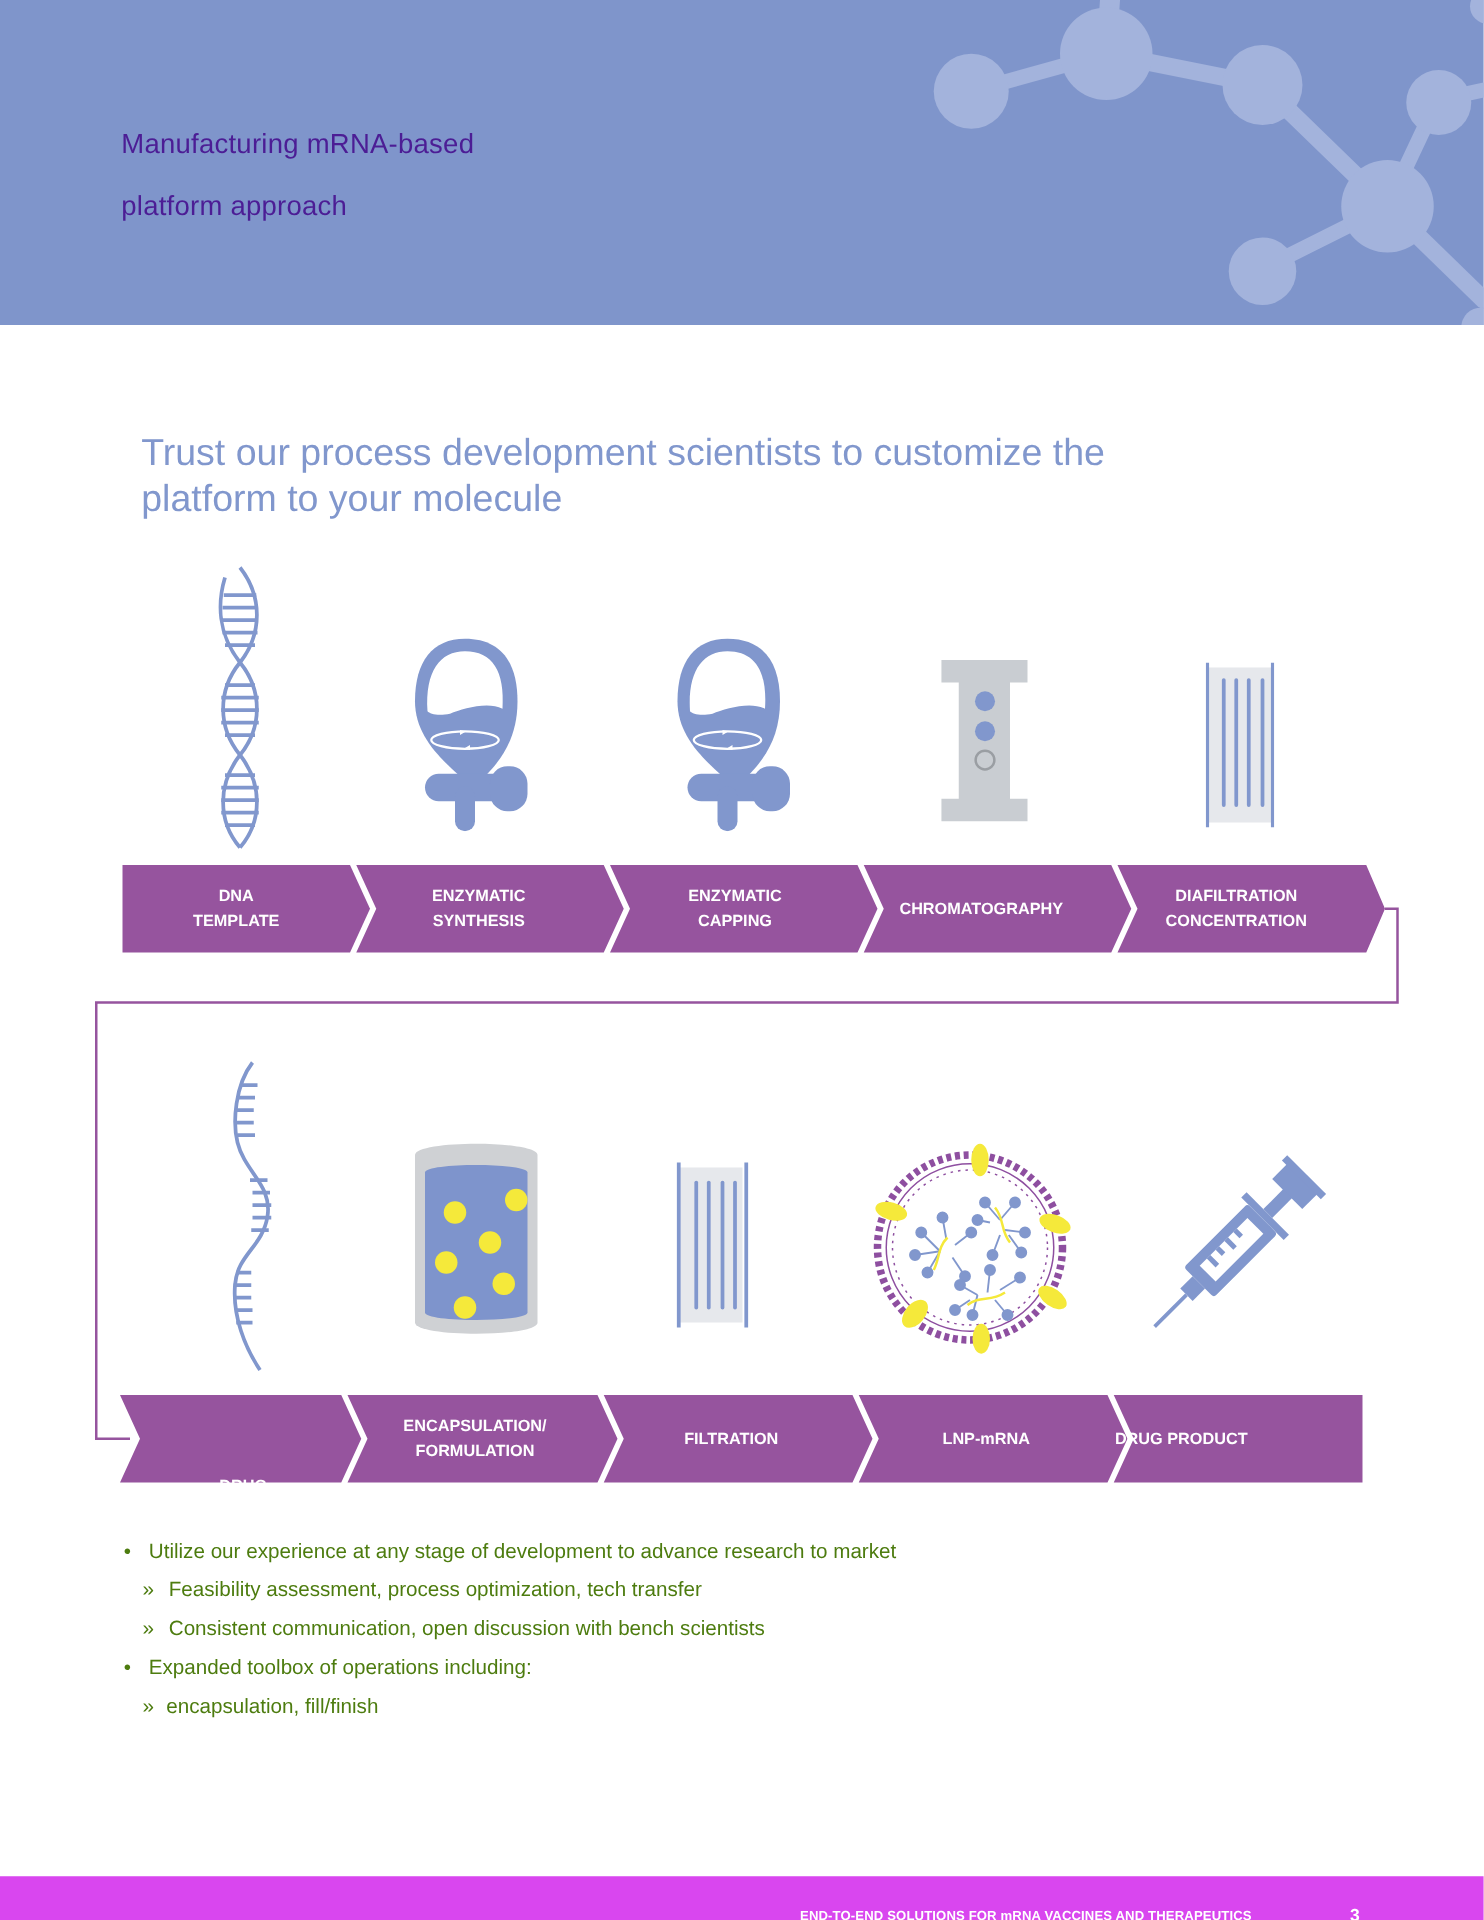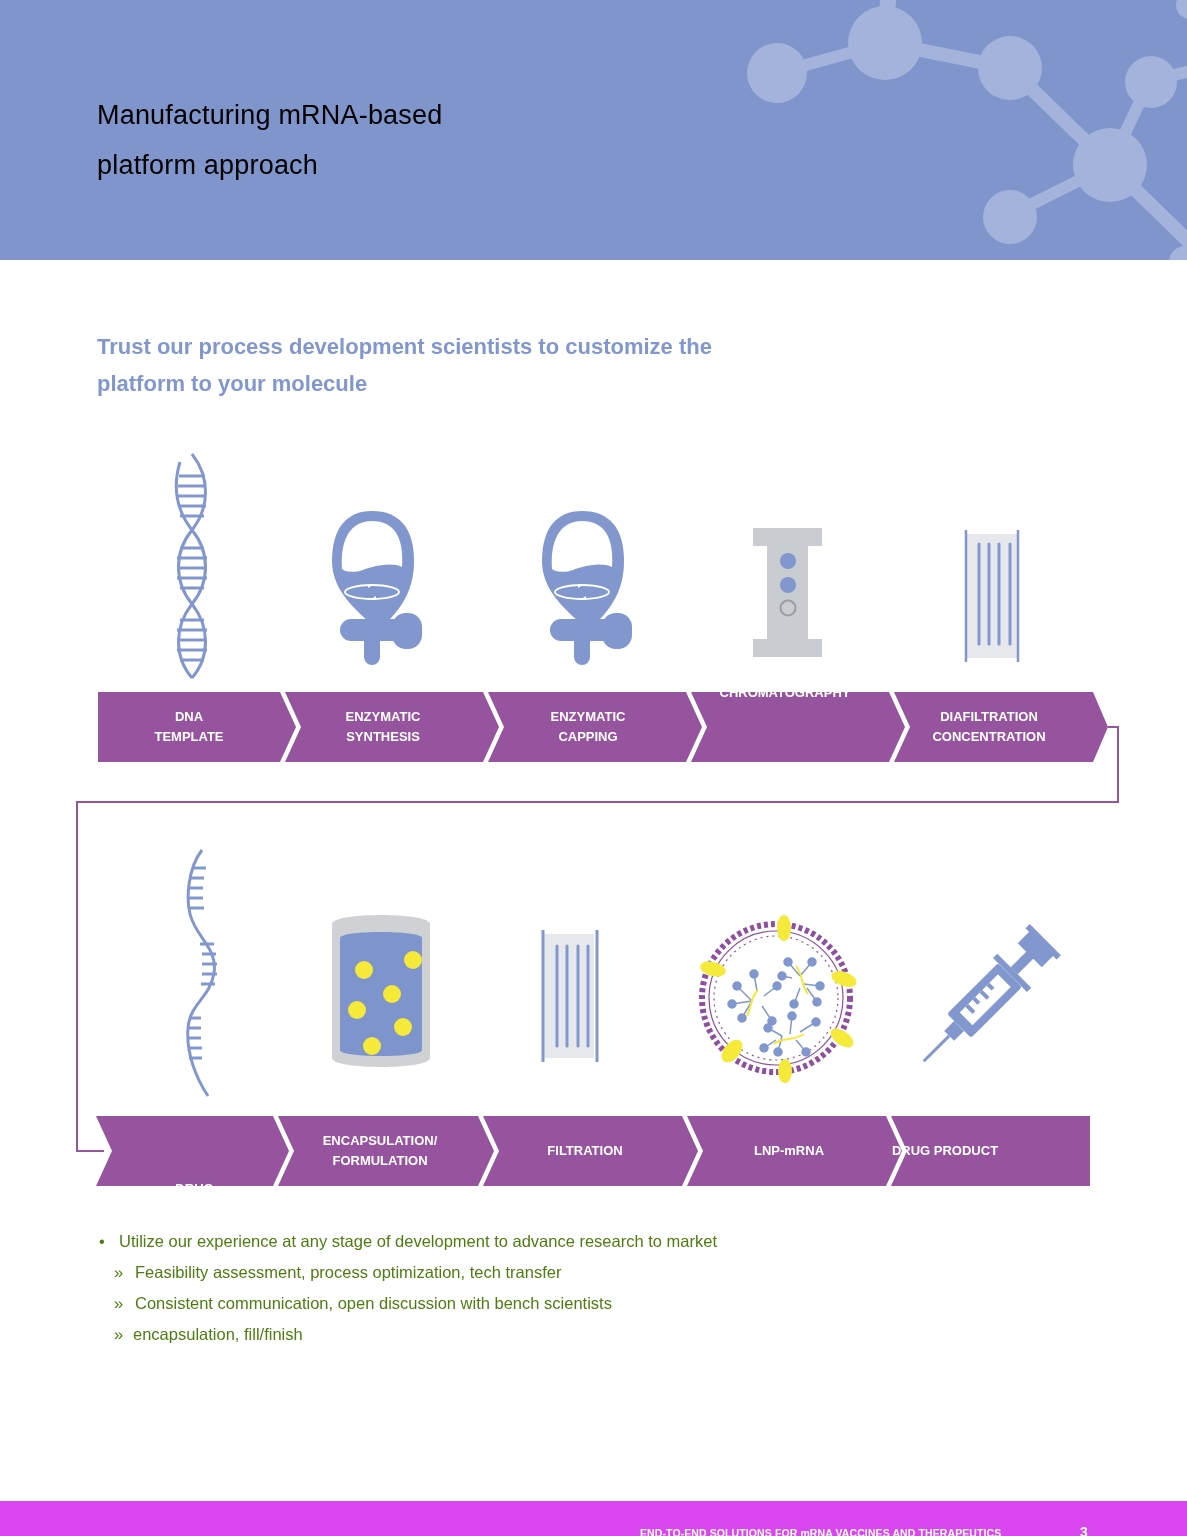--- a/index.html
+++ b/index.html
@@ -1,24 +1,24 @@
 <!DOCTYPE html>
 <html><head>
 <meta charset="utf-8">
 <style>
   html, body { margin: 0; padding: 0; }
   body { width: 1187px; height: 1536px; position: relative; background: #ffffff; overflow: hidden;
          font-family: "Liberation Sans", "DejaVu Sans", sans-serif; }
   .header { position: absolute; left: 0; top: 0; width: 1187px; height: 260px; background: #7f95cb; overflow: hidden; }
   .header svg.molecule { position: absolute; left: 0; top: 0; }
-  .title { position: absolute; left: 97px; top: 90px; margin: 0; color: #000000; font-weight: normal;
-           font-size: 27px; line-height: 50px; font-family: "Liberation Sans", sans-serif; letter-spacing: 0.2px; }
+  .title { position: absolute; left: 97px; top: 90px; margin: 0; color: #4c1d95; font-weight: normal;
+           font-size: 22px; line-height: 50px; font-family: "Liberation Sans", sans-serif; letter-spacing: 0.2px; }
   .title span { display: block; }
-  .subtitle { position: absolute; left: 97px; top: 328px; margin: 0; color: #8197cd; font-weight: bold;
-              font-size: 22px; line-height: 37px; font-family: "Liberation Sans", sans-serif; }
+  .subtitle { position: absolute; left: 97px; top: 328px; margin: 16px; color: #8197cd; font-weight: normal;
+              font-size: 30px; line-height: 37px; font-family: "Liberation Sans", sans-serif; }
   .subtitle span { display: block; }
   .icon { position: absolute; }
   .flow { position: absolute; left: 0; top: 0; }
   .step-label { position: absolute; color: #ffffff; font-size: 13px; font-weight: bold; text-align: center;
                 line-height: 20px; font-family: "Liberation Sans", sans-serif; display: flex; flex-direction: column;
                 justify-content: center; align-items: center; }
   .step-label span { display: block; white-space: nowrap; }
   .bullets { position: absolute; left: 97px; top: 1226px; font-size: 16.5px; color: #4d7c0f; line-height: 31px;
              font-family: "Liberation Sans", sans-serif; }
   .b1 { padding-left: 22px; position: relative; }
@@ -92,21 +92,21 @@
   <span>TEMPLATE</span>
 </div>
 <div class="step-label" style="left:298px;top:702px;width:170px;height:50px;">
   <span>ENZYMATIC</span>
   <span>SYNTHESIS</span>
 </div>
 <div class="step-label" style="left:503px;top:702px;width:170px;height:50px;">
   <span>ENZYMATIC</span>
   <span>CAPPING</span>
 </div>
-<div class="step-label" style="left:700px;top:668px;width:170px;height:50px;">
+<div class="step-label" style="left:700px;top:702px;width:170px;height:50px;">
   <span>CHROMATOGRAPHY</span>
 </div>
 <div class="step-label" style="left:904px;top:702px;width:170px;height:50px;">
   <span>DIAFILTRATION</span>
   <span>CONCENTRATION</span>
 </div>
 
 <div class="step-label" style="left:112px;top:1126px;width:165px;height:50px;margin-top:48px;">
   <span>DRUG</span>
   <span>SUBSTANCE</span>
@@ -315,19 +315,20 @@
     <rect x="68" y="-22" width="6" height="44" fill="#8197cd"></rect>
     <rect x="-62" y="-7" width="14" height="14" fill="#8197cd"></rect>
     <line x1="-62" y1="0" x2="-98" y2="0" stroke="#8197cd" stroke-width="3"></line>
   </g>
 </svg>
 
 <div class="bullets">
   <div class="b1"><span>Utilize our experience at any stage of development to advance research to market</span></div>
   <div class="b2"><span class="mark">»</span><span>Feasibility assessment, process optimization, tech transfer</span></div>
   <div class="b2"><span class="mark">»</span><span>Consistent communication, open discussion with bench scientists</span></div>
+  <div class="b1"><span>Expanded toolbox of operations including:</span></div>
   <div class="b2"><span class="mark">»</span><span class="cont" style="margin-left:-2px;">encapsulation, fill/finish</span></div>
 </div>
 
 <div class="footer">
   <span class="footer-text">END-TO-END SOLUTIONS FOR mRNA VACCINES AND THERAPEUTICS</span>
   <span class="page-num">3</span>
 </div>
 
 </body></html>

